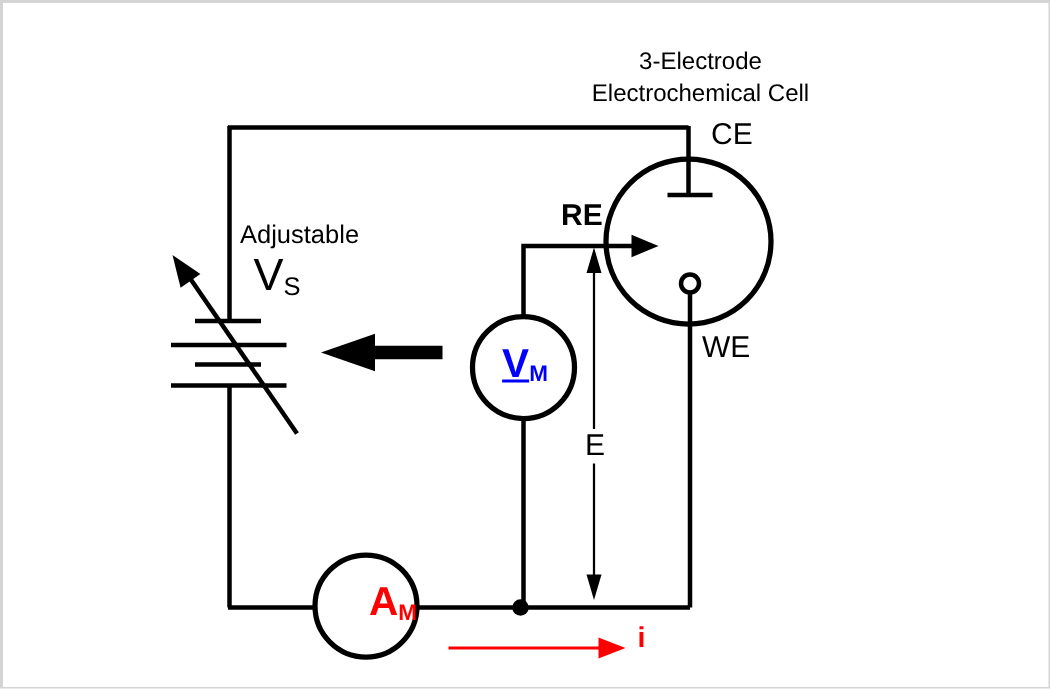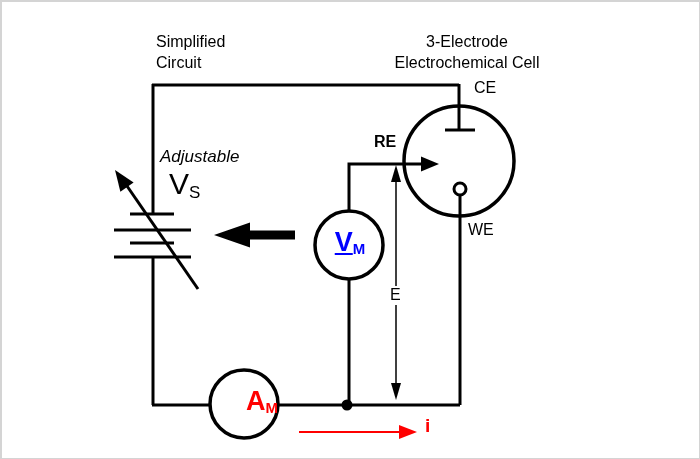--- a/index.html
+++ b/index.html
@@ -34,28 +34,28 @@
   .meter  { stroke: var(--wire); fill: var(--background); stroke-width: 3.5; }
   .we-dot { stroke: var(--wire); fill: var(--background); stroke-width: 3; }
   .solid  { fill: var(--wire); stroke: none; }
   .dot    { fill: var(--wire); stroke: none; }
   .red-line { stroke: var(--current); fill: none; stroke-width: 2; }
   .red-fill { fill: var(--current); stroke: none; }
 
   .label {
     position: absolute;
     color: #000;
-    font-size: 16px;
+    font-size: 20px;
     white-space: nowrap;
     line-height: 1.05;
   }
   .title { font-size: 16px; line-height: 21px; }
   #title-left  { left: 154px; top: 29px; }
   #title-right { left: 372px; top: 29px; width: 186px; text-align: center; }
-  #label-adjustable { left: 158px; top: 146px; font-size: 17px; font-style: italic; }
+  #label-adjustable { left: 158px; top: 146px; font-size: 17px; }
   #label-ce { left: 472px; top: 78px; }
   #label-re { left: 372px; top: 132px; font-weight: bold; }
   #label-we { left: 466px; top: 220px; }
   #label-e  { left: 385px; top: 284px; background: var(--background); padding: 1px 3px; }
   #label-i  { left: 423px; top: 414px; color: var(--current); font-weight: bold; font-size: 19px; }
 
   #label-vs { left: 167px; top: 166px; font-size: 30px; }
   #label-vs .sub { font-size: 17px; }
   #label-vm {
     left: 315px; top: 226px; width: 66px; text-align: center;
@@ -109,24 +109,20 @@
 
     <circle class="meter" cx="347" cy="243" r="34"></circle>
     <circle class="meter" cx="242" cy="402" r="34"></circle>
 
     <circle class="dot" cx="345" cy="403" r="5.5"></circle>
 
     <path class="red-line" d="M 297 430 H 399"></path>
     <polygon class="red-fill" points="415,430 397,423 397,437"></polygon>
   </svg>
 
-  <div id="title-left" class="label title">
-    <div>Simplified</div>
-    <div>Circuit</div>
-  </div>
 
   <div id="title-right" class="label title">
     <div>3-Electrode</div>
     <div>Electrochemical Cell</div>
   </div>
 
   <div id="label-adjustable" class="label">Adjustable</div>
 
   <div id="label-vs" class="label"><span>V</span><span class="sub">S</span></div>
 

